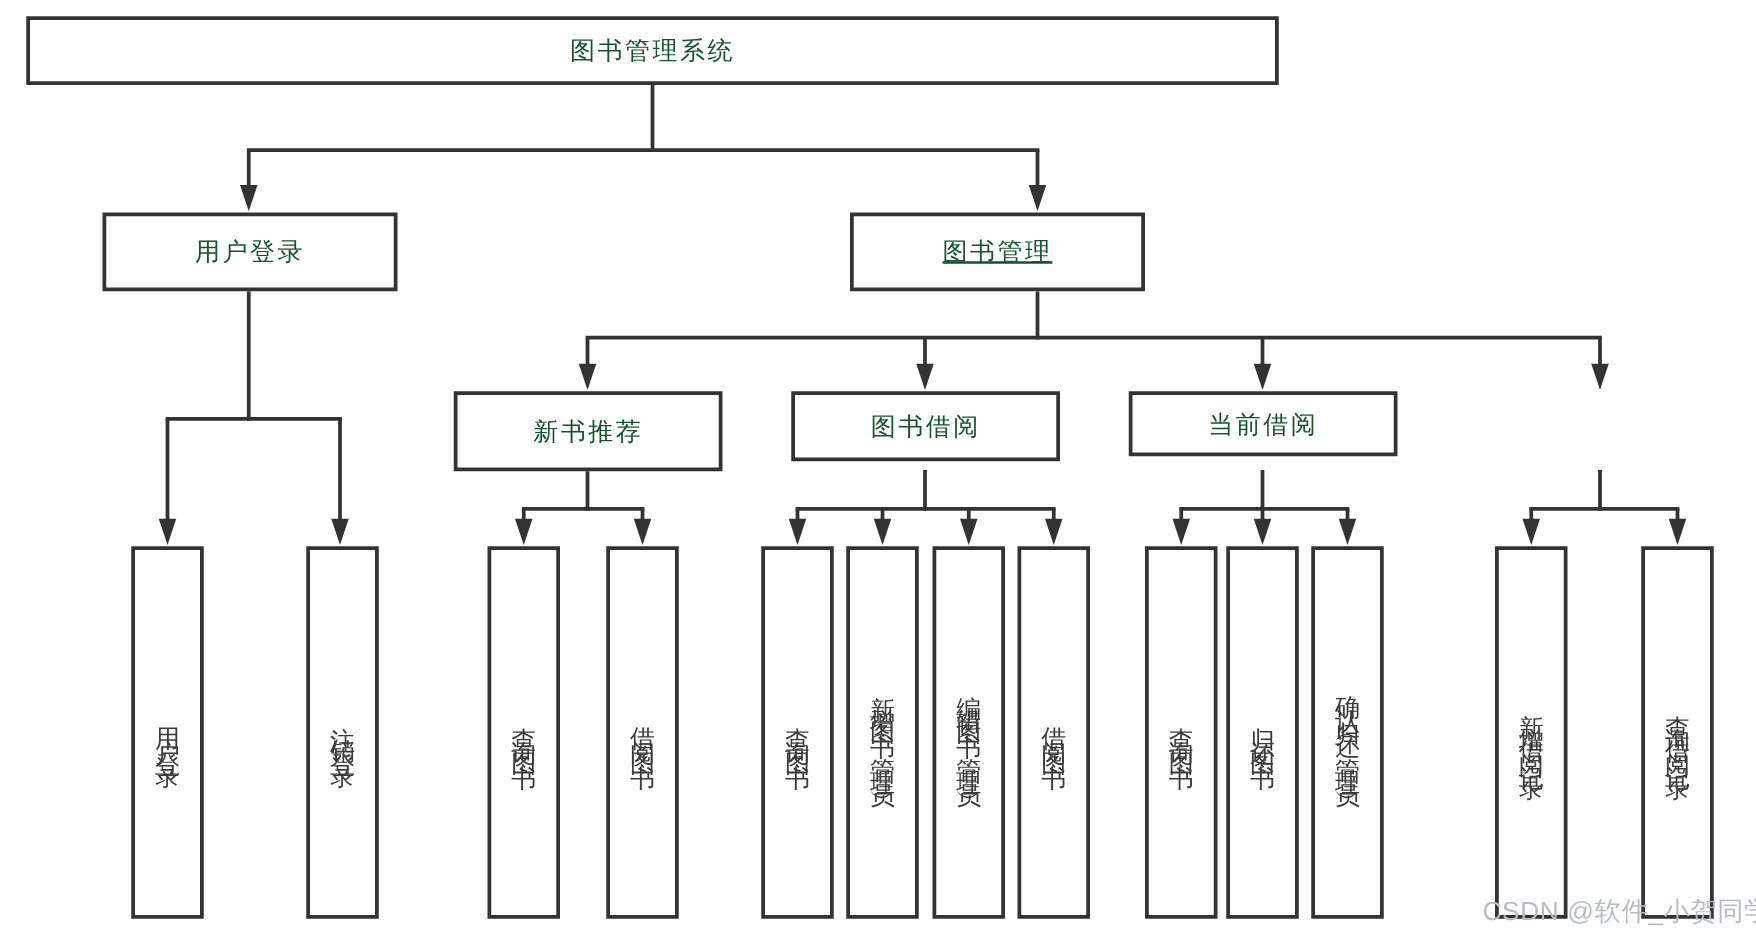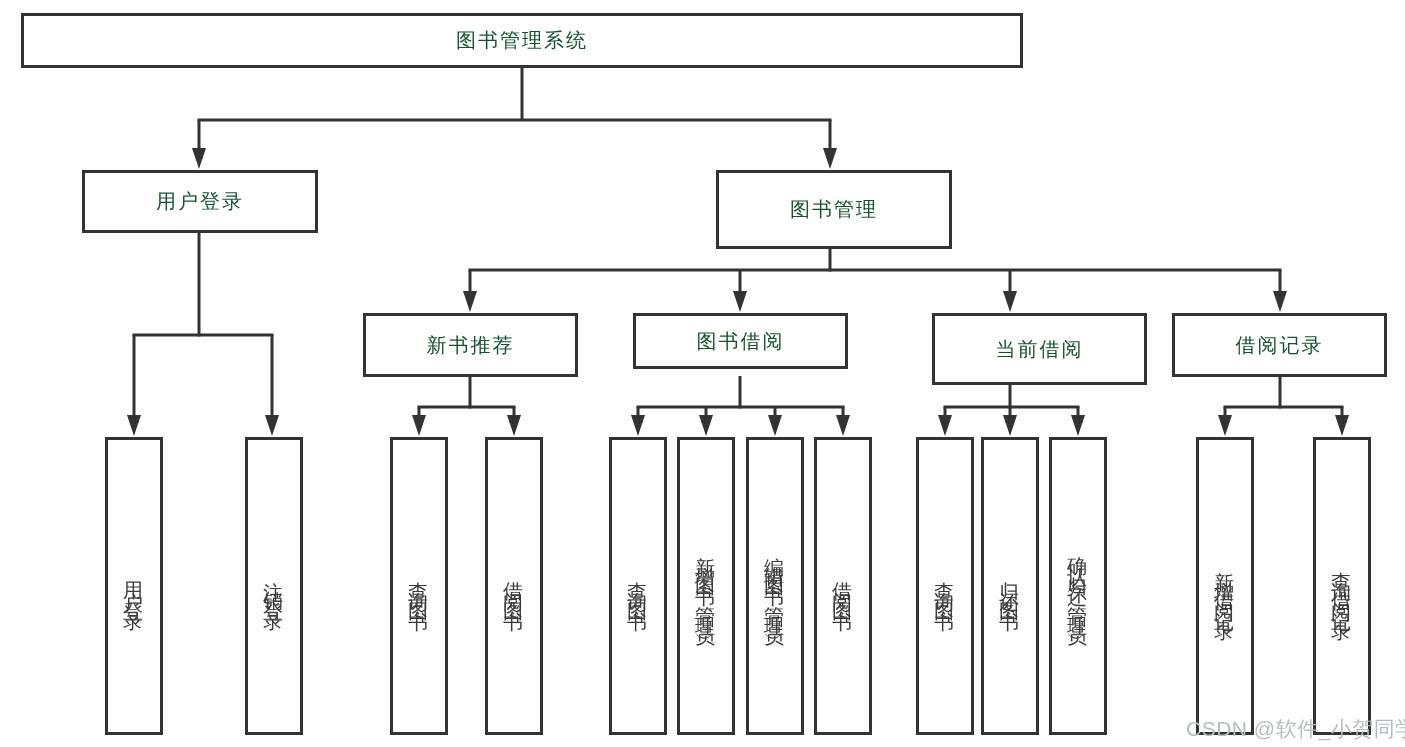--- a/index.html
+++ b/index.html
@@ -131,26 +131,25 @@
       <polygon points="1010,436 1003,415 1017,415"></polygon>
       <polygon points="1078,436 1071,415 1085,415"></polygon>
       <polygon points="1225,436 1218,415 1232,415"></polygon>
       <polygon points="1342,436 1335,415 1349,415"></polygon>
     </g>
   </svg>
 
   <div class="hbox" style="left:21px; top:13px; width:1002px; height:55px;">图书管理系统</div>
 
   <div class="hbox" style="left:82px; top:170px; width:236px; height:63px;">用户登录</div>
-  <div class="hbox" style="left:716px; top:170px; width:236px; height:79px;">图书管理</div>
+  <div class="hbox" style="left:680px; top:170px; width:236px; height:63px;text-decoration:underline;">图书管理</div>
 
   <div class="hbox" style="left:363px; top:313px; width:215px; height:64px;">新书推荐</div>
   <div class="hbox" style="left:633px; top:313px; width:215px; height:56px;">图书借阅</div>
-  <div class="hbox" style="left:903px; top:313px; width:215px; height:72px;margin-left:29px;">当前借阅</div>
-  <div class="hbox" style="left:1172px; top:313px; width:215px; height:64px;">借阅记录</div>
+  <div class="hbox" style="left:903px; top:313px; width:215px; height:52px;">当前借阅</div>
 
   <div class="vbox" style="left:105px;">用户登录</div>
   <div class="vbox" style="left:245px;">注销登录</div>
 
   <div class="vbox" style="left:390px;">查询图书</div>
   <div class="vbox" style="left:485px;">借阅图书</div>
 
   <div class="vbox" style="left:609px;">查询图书</div>
   <div class="vbox" style="left:677px;">新增图书（管理员）</div>
   <div class="vbox" style="left:746px;">编辑图书（管理员）</div>

